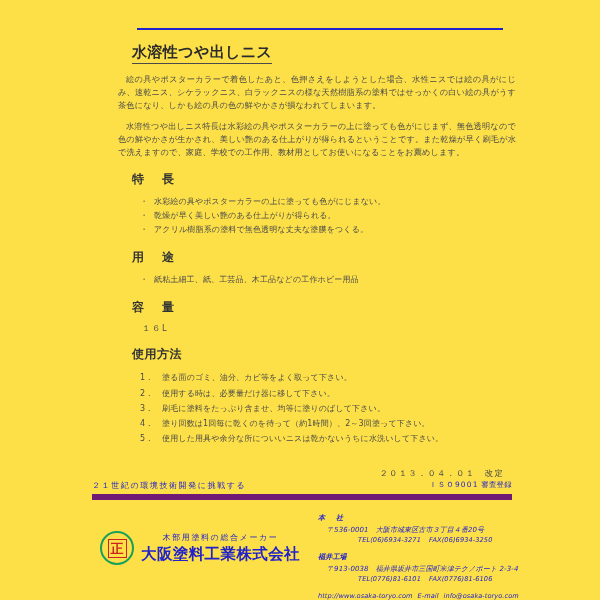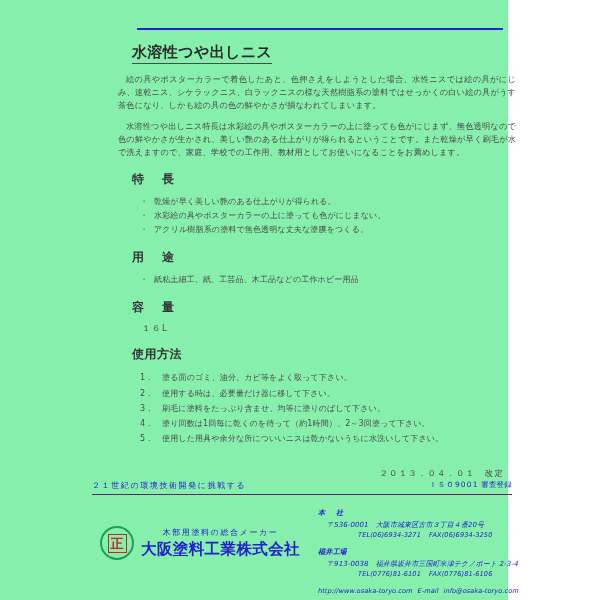--- a/index.html
+++ b/index.html
@@ -12,24 +12,24 @@
     width: 600px;
     height: 600px;
     overflow: hidden;
     font-family: "DejaVu Sans", "Liberation Sans", sans-serif;
     color: #3a3a3a;
     -webkit-font-smoothing: antialiased;
   }
 
   .page {
     position: relative;
-    width: 508px;
+    width: 600px;
     height: 600px;
     box-sizing: border-box;
-    background: #86efac;
+    background: #fde047;
   }
 
   
   .top-rule {
     position: absolute;
     left: 137px;
     top: 28px;
     width: 366px;
     height: 2px;
     background: #2222cc;
@@ -137,21 +137,21 @@
     position: absolute;
     left: 0;
     top: 480px;
     width: 600px;
   }
 
   .footer-banner {
     position: relative;
     margin: 0 88px 13px 92px;
     height: 14px;
-    border-bottom: 1px solid #701a75;
+    border-bottom: 6px solid #701a75;
   }
   .banner-left {
     position: absolute;
     left: 0;
     top: 0;
     font-size: 8px;
     color: #2222cc;
     letter-spacing: 1.6px;
   }
   .banner-right {
@@ -269,22 +269,22 @@
 
   <div class="doc-body">
 
     <div class="doc-title">水溶性つや出しニス</div>
 
     <p class="para">絵の具やポスターカラーで着色したあと、色押さえをしようとした場合、水性ニスでは絵の具がにじみ、速乾ニス、シケラックニス、白ラックニスの様な天然樹脂系の塗料ではせっかくの白い絵の具がうす茶色になり、しかも絵の具の色の鮮やかさが損なわれてしまいます。</p>
     <p class="para tight">水溶性つや出しニス特長は水彩絵の具やポスターカラーの上に塗っても色がにじまず、無色透明なので色の鮮やかさが生かされ、美しい艶のある仕上がりが得られるということです。また乾燥が早く刷毛が水で洗えますので、家庭、学校での工作用、教材用としてお使いになることをお薦めします。</p>
 
     <div class="section-head">特　長</div>
     <ul class="bullets">
+      <li>水彩絵の具やポスターカラーの上に塗っても色がにじまない。</li>
       <li>乾燥が早く美しい艶のある仕上がりが得られる。</li>
-      <li>水彩絵の具やポスターカラーの上に塗っても色がにじまない。</li>
       <li>アクリル樹脂系の塗料で無色透明な丈夫な塗膜をつくる。</li>
     </ul>
 
     <div class="section-head">用　途</div>
     <ul class="bullets">
       <li>紙粘土細工、紙、工芸品、木工品などの工作ホビー用品</li>
     </ul>
 
     <div class="section-head">容　量</div>
     <div class="capacity-value">１６L</div>

